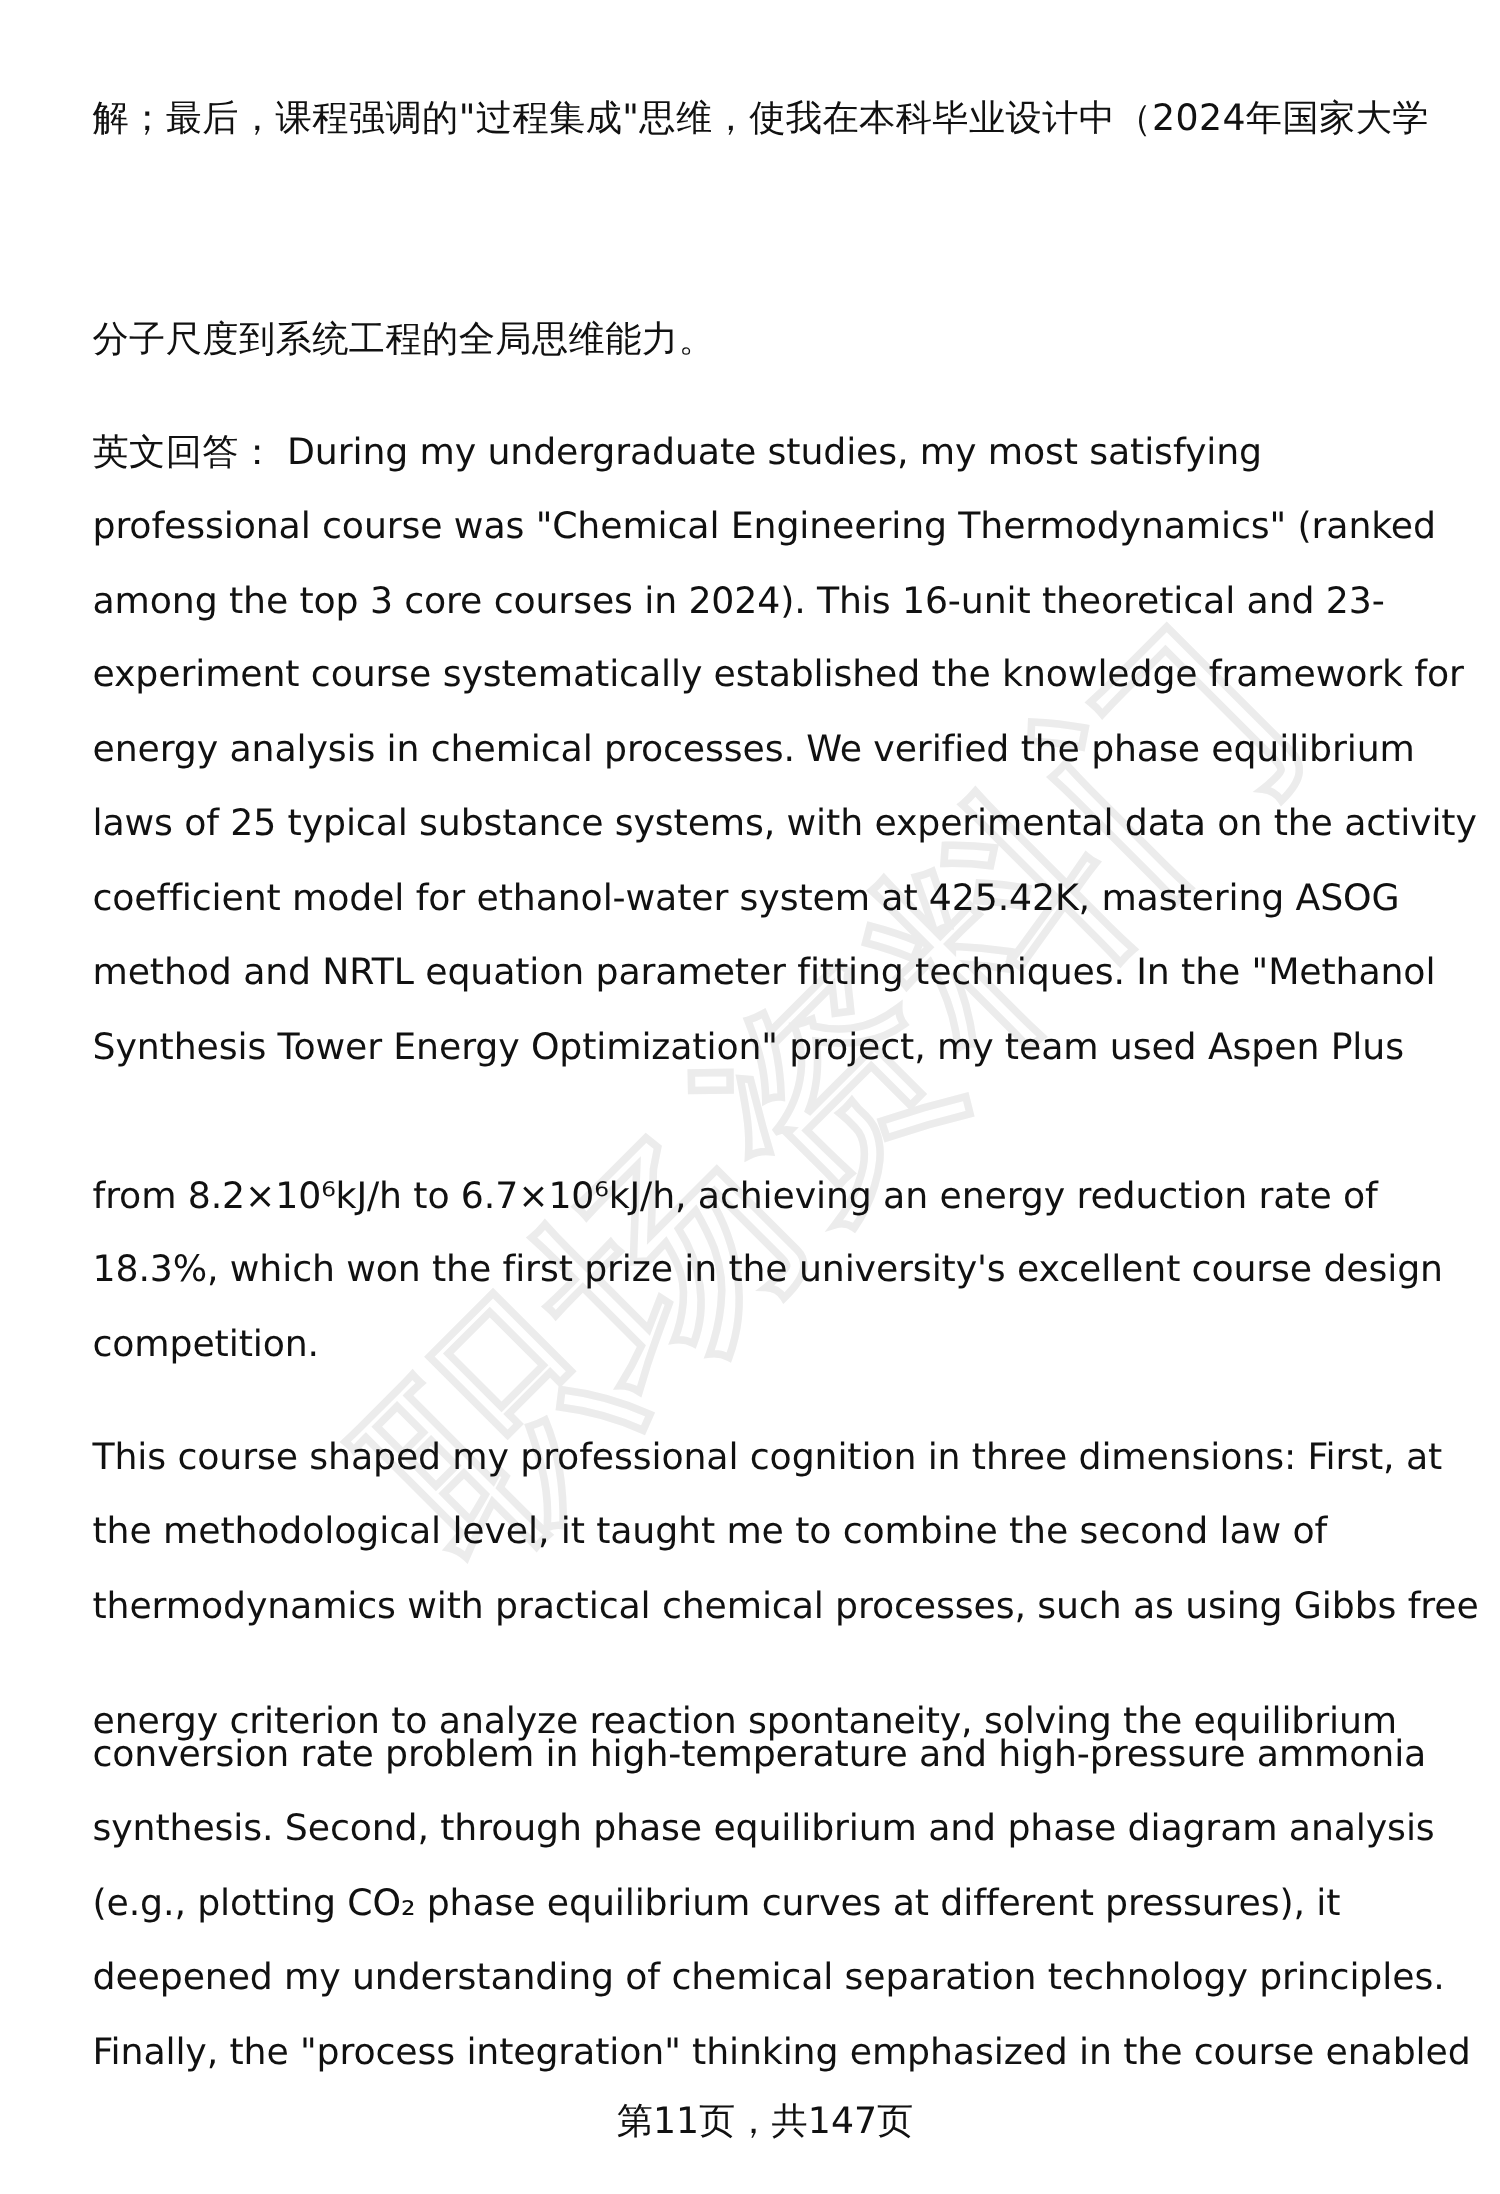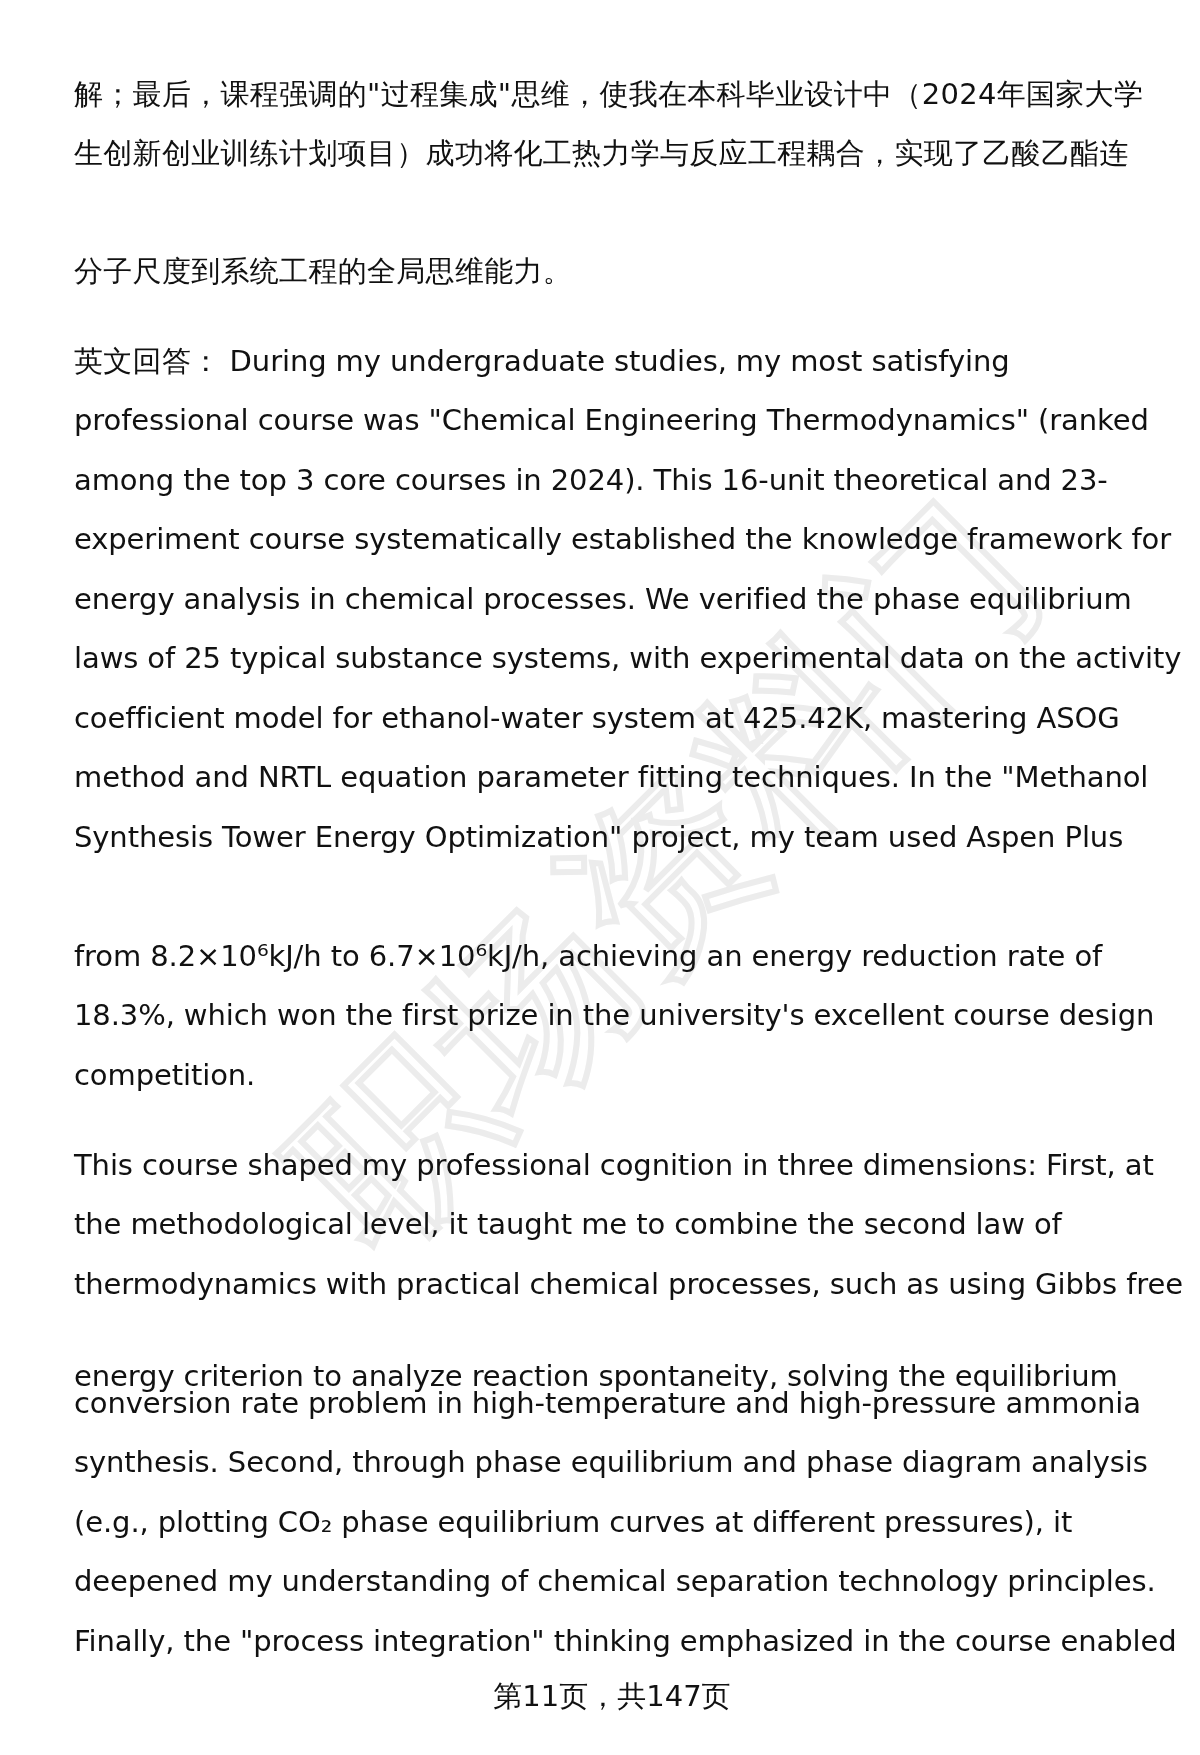--- a/index.html
+++ b/index.html
@@ -16,21 +16,20 @@
 
 <div class="page">
 
   <svg class="watermark" viewBox="0 0 900 900">
     <g transform="rotate(-45 450 450)" fill="none" stroke="#ececec" stroke-width="18">
       <text x="40" y="500" font-size="190" font-family="DejaVu Sans, sans-serif" stroke-width="6" fill="none">职场资料门</text>
     </g>
   </svg>
 
   <div class="line cn" style="top:74px">解；最后，课程强调的"过程集成"思维，使我在本科毕业设计中（2024年国家大学</div>
-  <div class="line cn" style="top:133px">生创新创业训练计划项目）成功将化工热力学与反应工程耦合，实现了乙酸乙酯连</div>
   <div class="line cn" style="top:251px">分子尺度到系统工程的全局思维能力。</div>
 
   <div class="line" style="top:341px"><span class="cn">英文回答：</span><span> During my undergraduate studies, my most satisfying</span></div>
   <div class="line" style="top:400px">professional course was "Chemical Engineering Thermodynamics" (ranked</div>
   <div class="line" style="top:460px">among the top 3 core courses in 2024). This 16-unit theoretical and 23-</div>
   <div class="line" style="top:519px">experiment course systematically established the knowledge framework for</div>
   <div class="line" style="top:579px">energy analysis in chemical processes. We verified the phase equilibrium</div>
   <div class="line" style="top:638px">laws of 25 typical substance systems, with experimental data on the activity</div>
   <div class="line" style="top:698px">coefficient model for ethanol-water system at 425.42K, mastering ASOG</div>
   <div class="line" style="top:757px">method and NRTL equation parameter fitting techniques. In the "Methanol</div>

